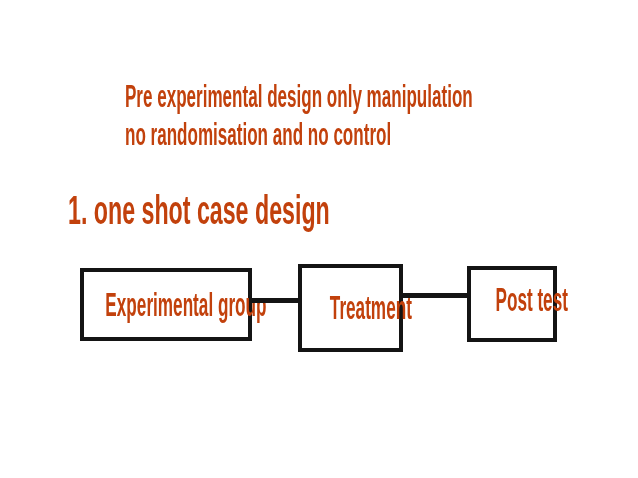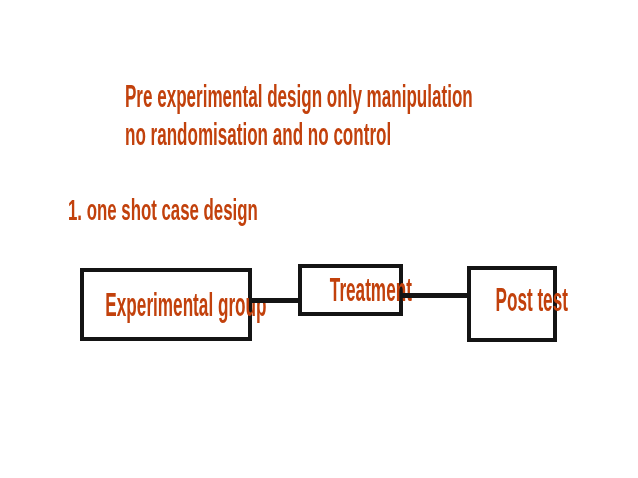--- a/index.html
+++ b/index.html
@@ -35,21 +35,21 @@
   .t-line .cond {
     transform: scaleX(0.55);
     transform-origin: 0 50%;
   }
   .heading {
     position: absolute;
     left: 68px;
     top: 190px;
     height: 40px;
     line-height: 40px;
-    font-size: 29px;
+    font-size: 40px;
   }
   .heading .cond {
     transform: scaleX(0.58);
     transform-origin: 0 50%;
   }
   .node {
     position: absolute;
     box-sizing: border-box;
     border: 4px solid #141414;
     background: #ffffff;
@@ -60,21 +60,21 @@
     font-weight: bold;
     padding-left: 40px;
   }
   .node-label {
     display: inline-block;
     white-space: nowrap;
     transform: scaleX(0.52);
     transform-origin: 50% 50%;
   }
   .node-1 { left: 80px;  top: 268px; width: 172px; height: 73px; }
-  .node-2 { left: 298px; top: 264px; width: 105px; height: 52px; }
+  .node-2 { left: 298px; top: 264px; width: 105px; height: 88px; }
   .node-3 { left: 467px; top: 266px; width: 90px; height: 76px;
             align-items: center; padding-bottom: 8px; }
   .connector {
     position: absolute;
     height: 5px;
     background: #141414;
   }
   .conn-1 { left: 250px; top: 298px; width: 50px; }
   .conn-2 { left: 401px; top: 293px; width: 68px; }
 </style>

